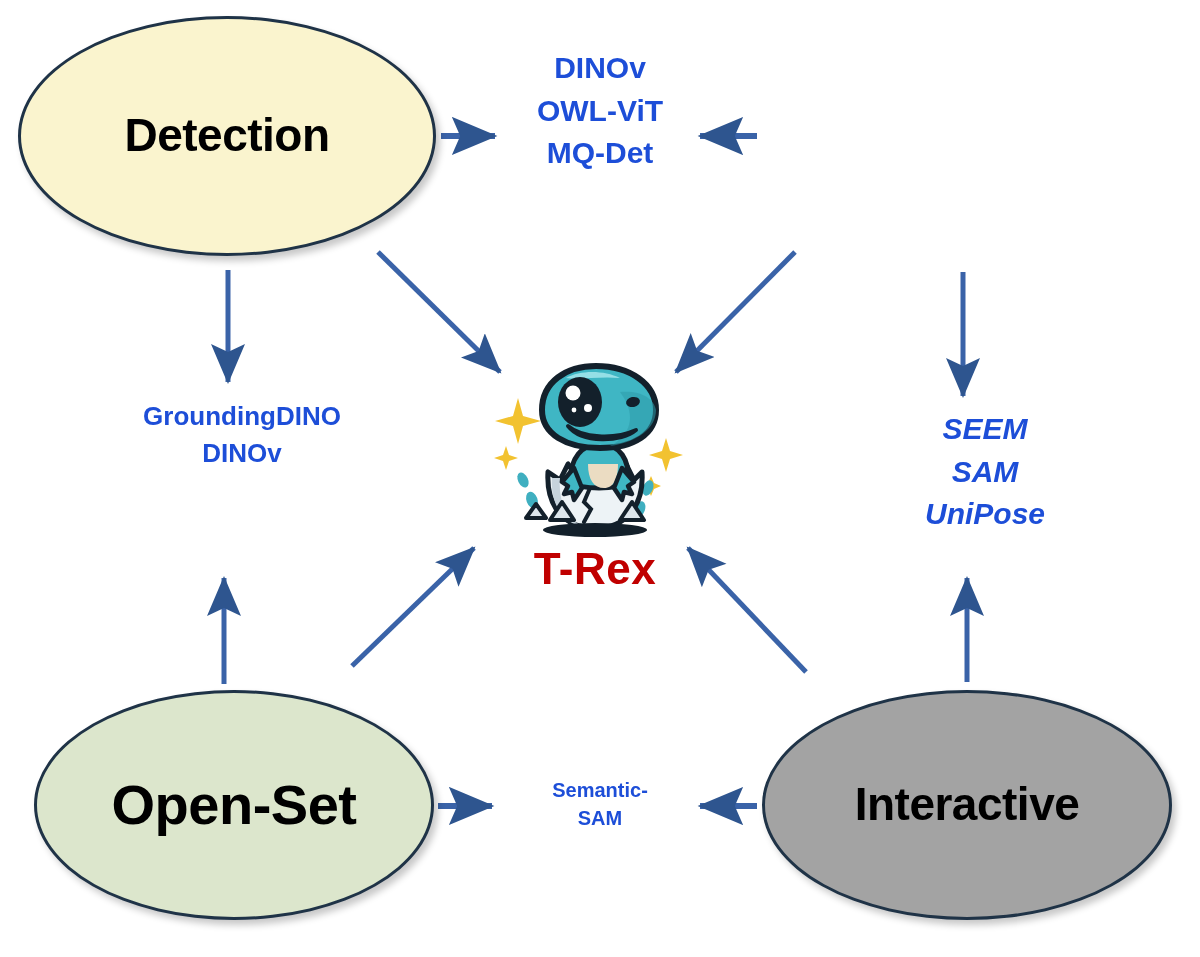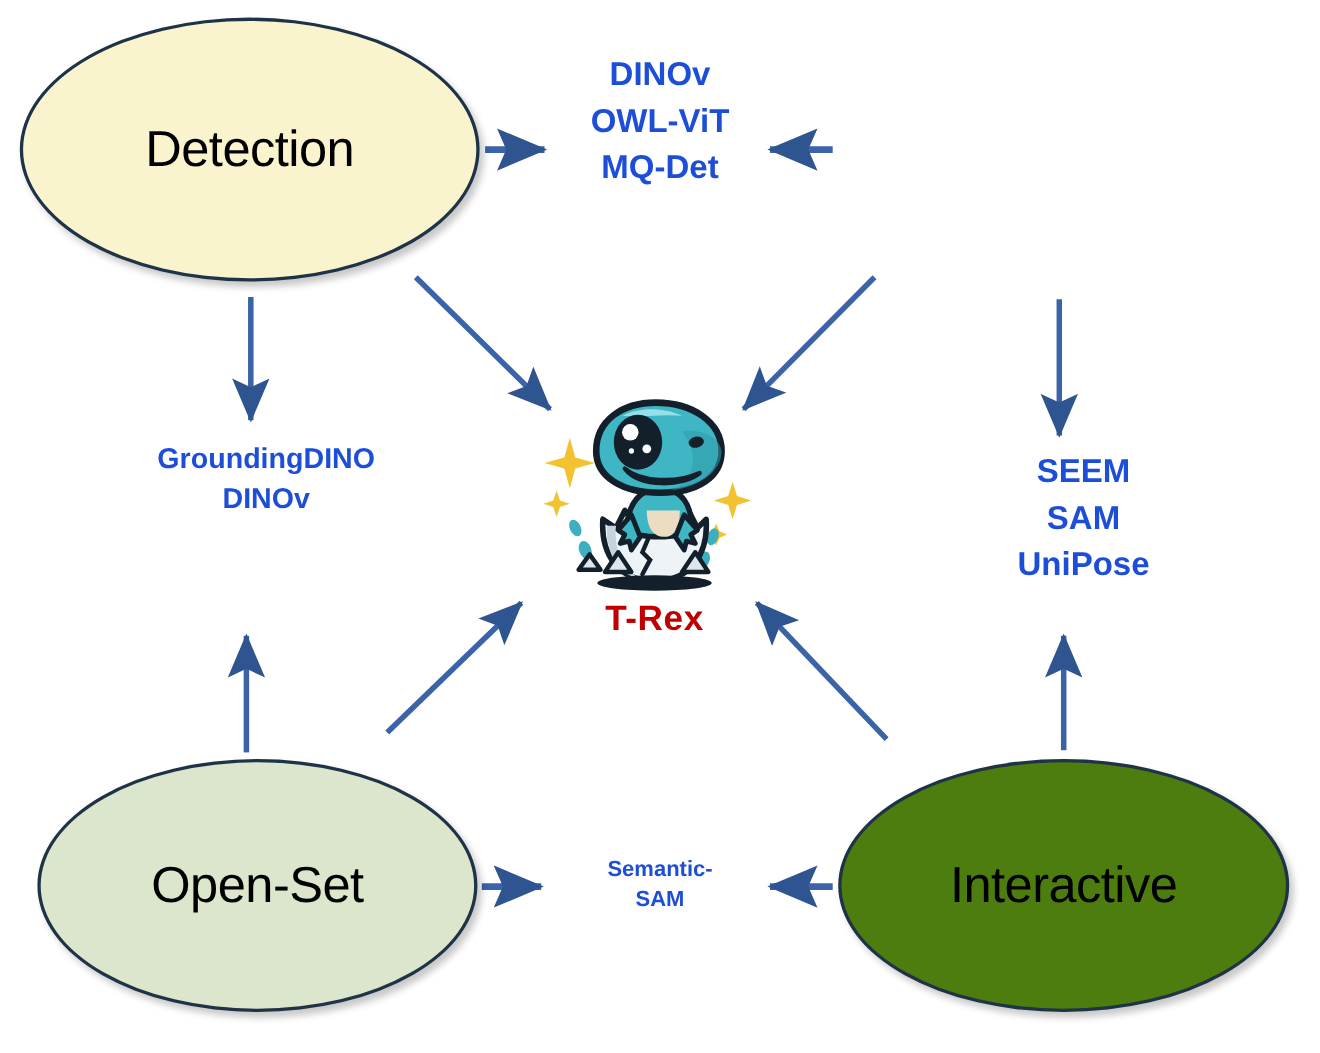--- a/index.html
+++ b/index.html
@@ -24,21 +24,21 @@
     display: flex;
     align-items: center;
     justify-content: center;
     text-align: center;
     border-radius: 50%;
     border: 3px solid #1F3347;
     box-sizing: border-box;
     box-shadow: 4px 5px 7px rgba(0,0,0,0.22);
   }
   .node-label {
-    font-weight: normal;
+    font-weight: bold;
     color: #000000;
     line-height: 1.08;
     letter-spacing: -0.5px;
     padding: 0 6px;
   }
 
   #node-detection {
     left: 18px;  top: 16px;
     width: 418px; height: 240px;
     background: #FAF4CE;
@@ -50,57 +50,57 @@
     width: 420px; height: 240px;
     background: #D5DCF0;
   }
   #node-visual-prompting .node-label { font-size: 46px; }
 
   #node-open-set {
     left: 34px;  top: 690px;
     width: 400px; height: 230px;
     background: #DCE6CC;
   }
-  #node-open-set .node-label { font-size: 46px; }
+  #node-open-set .node-label { font-size: 56px; }
 
   #node-interactive {
     left: 762px; top: 690px;
     width: 410px; height: 230px;
-    background: #4d7c0f;
+    background: #a3a3a3;
   }
   #node-interactive .node-label { font-size: 46px; }
 
   
   .text-group {
     position: absolute;
     text-align: center;
     color: #1d4ed8;
     font-weight: bold;
     line-height: 1.42;
   }
   .text-group .line { white-space: nowrap; }
 
   #list-top    { left: 470px; top: 47px;  width: 260px; font-size: 30px; }
   #list-left   { left: 72px;  top: 398px; width: 340px; font-size: 26px; }
-  #list-right  { left: 850px; top: 408px; width: 270px; font-size: 30px; }
+  #list-right  { left: 850px; top: 408px; width: 270px; font-size: 30px; font-style: italic; }
   #list-bottom { left: 480px; top: 776px; width: 240px; font-size: 20px; }
 
   
   #mascot-wrap {
     position: absolute;
     left: 470px; top: 352px;
     width: 250px; height: 230px;
   }
   #mascot-svg { display: block; width: 250px; height: 200px; }
   #trex-label {
     position: absolute;
     left: 0; top: 192px;
     width: 250px;
     text-align: center;
-    font-size: 32px;
+    font-size: 44px;
     font-weight: bold;
     color: #C00000;
     letter-spacing: 0.5px;
   }
 
   
   #arrows {
     position: absolute;
     left: 0; top: 0;
     width: 1200px; height: 957px;

